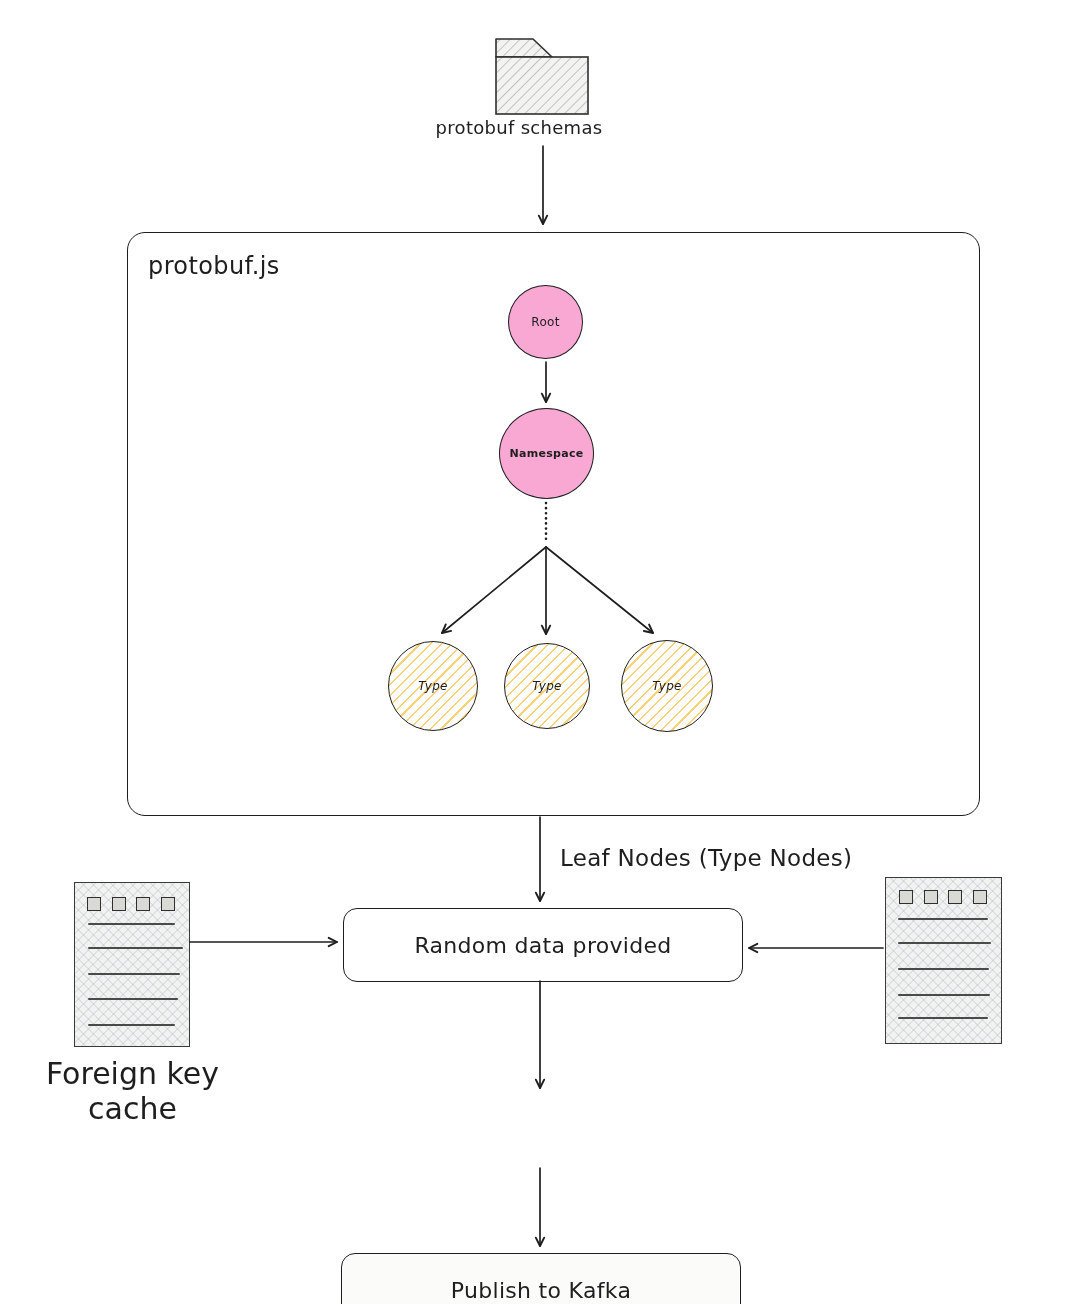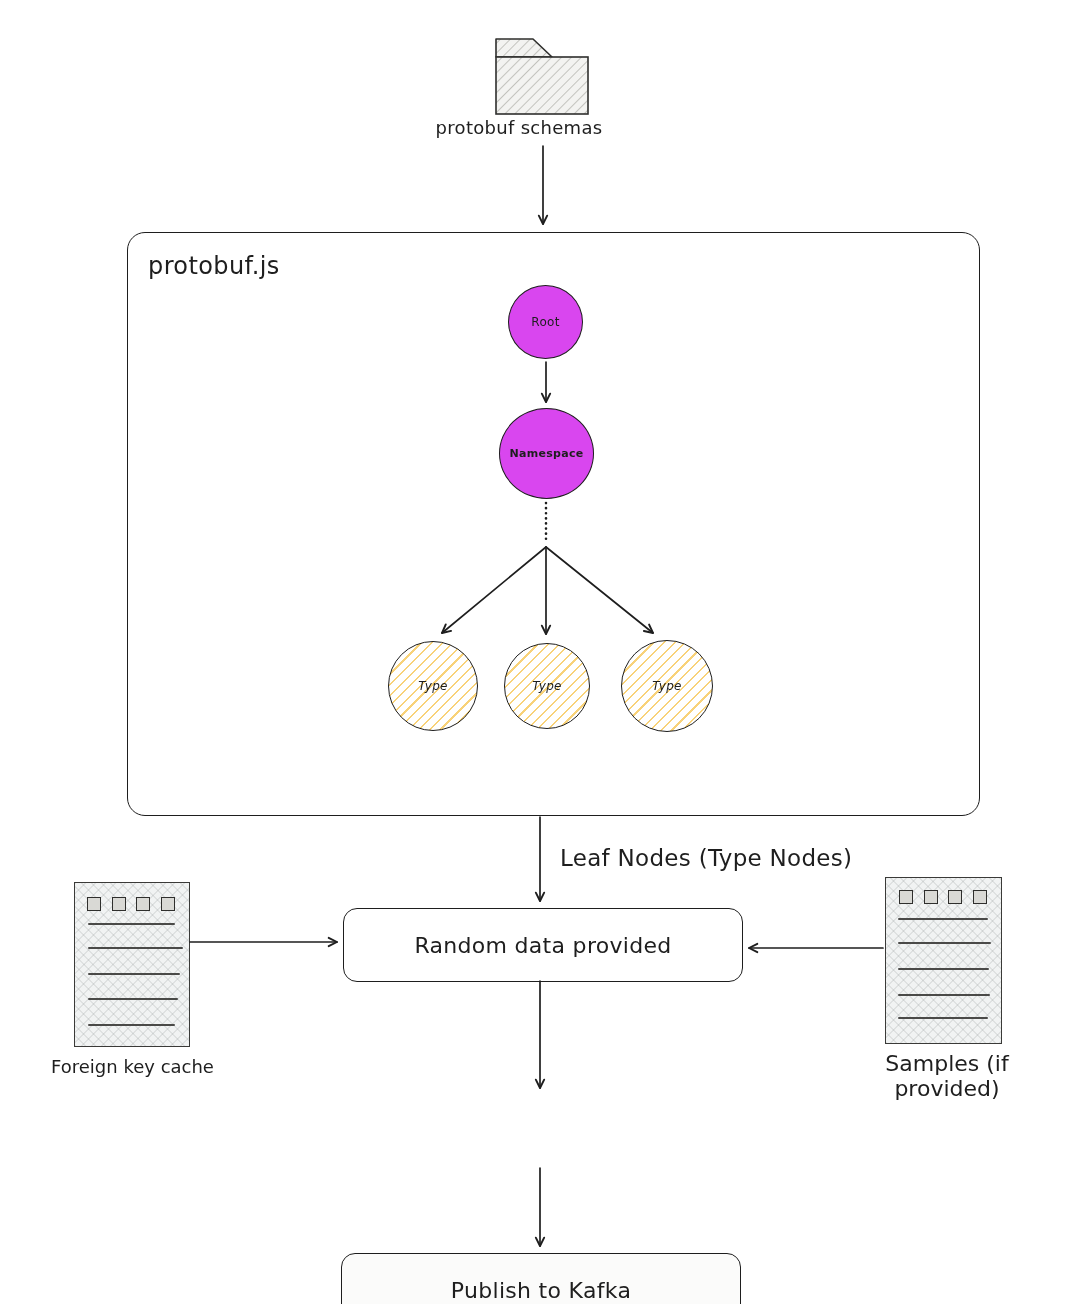--- a/index.html
+++ b/index.html
@@ -30,21 +30,21 @@
     border: 1.8px solid #1e1e1e; border-radius: 18px;
     background: #ffffff; z-index: 1;
   }
   #protobufjs-title {
     left: 148px; top: 243px; font-size: 24px; letter-spacing: 0.4px; z-index: 2; margin-top: 9px;
   }
 
   
   .node-circle {
     border: 1.9px solid #1e1e1e; border-radius: 50%;
-    background: #d946ef; z-index: 2;
+    background: #f9a8d4; z-index: 2;
     display: flex; align-items: center; justify-content: center;
     font-size: 12px; letter-spacing: 0.3px;
   }
   #root-circle      { left: 508px; top: 285px; width: 73px; height: 72px; }
   #namespace-circle { left: 499px; top: 408px; width: 93px; height: 89px; font-size: 11px; font-weight: bold; }
   .type-circle {
     background:
       repeating-linear-gradient(135deg,
         rgba(246,195,76,0.75) 0px, rgba(246,195,76,0.75) 1.6px,
         rgba(255,255,255,0) 1.6px, rgba(255,255,255,0) 7.5px),
@@ -83,21 +83,21 @@
       #f1f3f3;
   }
   #left-doc  { left: 74px;  top: 882px; width: 114px; height: 163px; }
   #right-doc { left: 885px; top: 877px; width: 115px; height: 165px; }
   .doc-square {
     position: absolute; width: 12px; height: 12px;
     border: 1.4px solid #2f2f2d; background: #d9d9d5;
   }
   .doc-line { position: absolute; height: 1.7px; background: #4a4a48; border-radius: 1px; }
 
-  #fkc-label     { left: 30px;  top: 1056px; width: 205px; text-align: center; font-size: 18px; z-index: 2; }
+  #fkc-label     { left: 30px;  top: 1056px; width: 205px; text-align: center; font-size: 30px; z-index: 2; }
   #samples-label { left: 838px; top: 1051px; width: 218px; text-align: center; font-size: 22px; z-index: 2; }
 </style>
 </head>
 <body>
 
 <div id="canvas">
 
   <svg id="folder-svg" class="abs" width="100" height="82" viewBox="0 0 100 82">
     <defs>
       <pattern id="hatchGray" width="7" height="7" patternUnits="userSpaceOnUse" patternTransform="rotate(45)">
@@ -156,21 +156,20 @@
     <div class="doc-square" style="left:13px; top:12px;"></div>
     <div class="doc-square" style="left:38px; top:12px;"></div>
     <div class="doc-square" style="left:62px; top:12px;"></div>
     <div class="doc-square" style="left:87px; top:12px;"></div>
     <div class="doc-line" style="left:12px; top:40px;  width:90px;"></div>
     <div class="doc-line" style="left:12px; top:64px;  width:93px;"></div>
     <div class="doc-line" style="left:12px; top:90px;  width:91px;"></div>
     <div class="doc-line" style="left:12px; top:116px; width:92px;"></div>
     <div class="doc-line" style="left:12px; top:139px; width:90px;"></div>
   </div>
-  <div id="samples-label" class="abs">Samples (if provided)</div>
 
   <svg id="arrow-layer" class="abs" width="1092" height="1304" viewBox="0 0 1092 1304">
     <defs>
       <marker id="arrowhead" viewBox="0 0 10 10" refX="8.5" refY="5" markerWidth="7" markerHeight="7" orient="auto-start-reverse">
         <path d="M1.5 1.5 L8.5 5 L1.5 8.5" fill="none" stroke="#1e1e1e" stroke-width="1.6" stroke-linecap="round" stroke-linejoin="round"></path>
       </marker>
     </defs>
     <g stroke="#1e1e1e" stroke-width="1.7" stroke-linecap="round" fill="none">
       <line x1="543" y1="146" x2="543" y2="224" marker-end="url(#arrowhead)"></line>
       <line x1="546" y1="362" x2="546" y2="402" marker-end="url(#arrowhead)"></line>

